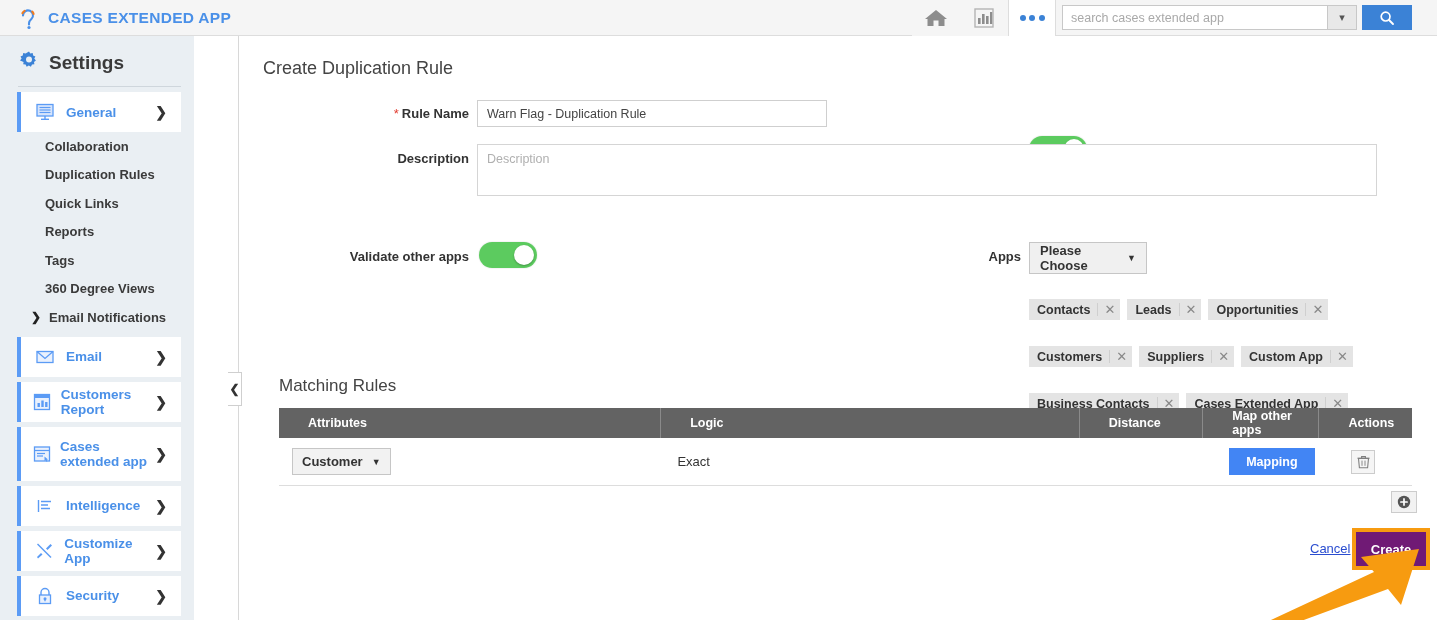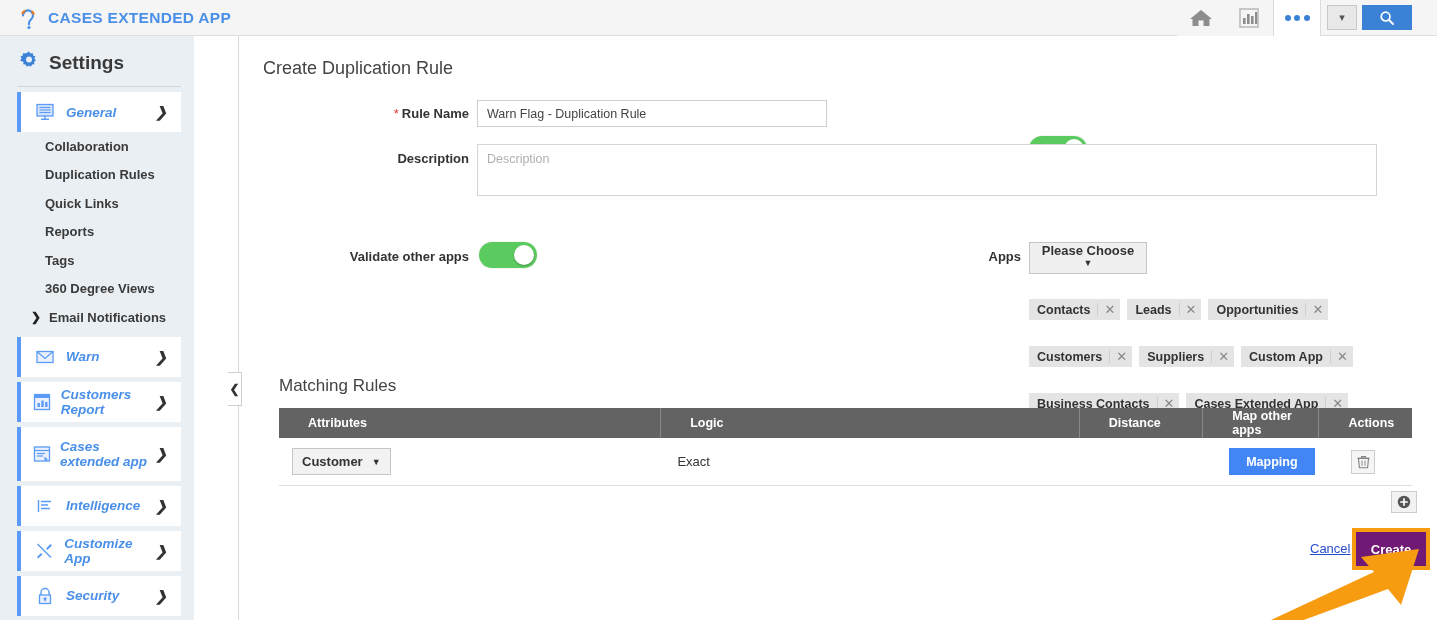--- a/index.html
+++ b/index.html
@@ -54,21 +54,21 @@
     background:#eaeff3; overflow:hidden;
   }
   #settings-head {
     display:flex; align-items:center; gap:9px; padding:14px 0 10px 18px;
   }
   #settings-title { font-size:19px; font-weight:bold; color:#3a3a3a; }
   #settings-rule { height:1px; background:#cfd6dc; margin:0 13px 0 18px; }
 
   .nav-group {
     background:#ffffff; margin:5px 13px 0 18px; height:40px;
-    display:flex; align-items:center; position:relative;font-style:italic;
+    display:flex; align-items:center; position:relative;
   }
   .nav-group.tall { height:54px; }
   .nav-group:before {
     content:''; position:absolute; left:-1px; top:0; bottom:0; width:4px; background:#5b9bf5;
   }
   .nav-group .ico { width:26px; margin-left:14px; display:flex; justify-content:center; }
   .nav-group .lbl {
     font-size:13.5px; font-weight:bold; color:#4a90e8; margin-left:8px; line-height:15px;
   }
   .nav-group .chev {
@@ -119,21 +119,21 @@
   .toggle .knob {
     position:absolute; right:3px; top:3px; width:20px; height:20px; border-radius:50%;
     background:#fff; box-shadow:0 1px 2px rgba(0,0,0,.28);
   }
 
   #apps-label { position:absolute; left:742px; top:213px; }
   #apps-select {
     position:absolute; left:790px; top:206px; width:118px; height:32px;
     border:1px solid #c6c6c6; background:#f0f0f0;
     display:flex; align-items:center; padding:0 10px; gap:0;
-    font-size:13px; font-weight:bold; color:#333;flex-direction:column;
+    font-size:13px; font-weight:bold; color:#333;
   }
   #apps-select .caret { font-size:9px; color:#333; }
 
   #apps-tags {
     position:absolute; left:790px; top:243px; width:360px;
     display:flex; flex-wrap:wrap; gap:6px 7px;
   }
   .app-tag {
     background:#e4e4e4; height:21px; display:flex; align-items:center;
     padding:0 5px 0 8px; font-size:12.5px; font-weight:bold; color:#333; gap:7px;margin-top:20px;
@@ -228,20 +228,21 @@
       </svg>
     </div>
     <div class="top-icon-btn sep">
       <span class="dots">
           <i></i>
           <i></i>
           <i></i>
         </span>
     </div>
     <div id="search-wrap">
+      <input id="search-input" type="text" placeholder="search cases extended app" style="">
       <div id="search-caret">▾</div>
       <div id="search-go">
         <svg width="16" height="16" viewBox="0 0 16 16">
           <circle cx="6.6" cy="6.6" r="4.4" fill="none" stroke="#fff" stroke-width="1.7"></circle>
           <line x1="10" y1="10" x2="14" y2="14" stroke="#fff" stroke-width="1.9" stroke-linecap="round"></line>
         </svg>
       </div>
     </div>
   </div>
 </div>
@@ -284,21 +285,21 @@
     <span>Email Notifications</span>
   </div>
 
   <div class="nav-group">
     <span class="ico">
       <svg width="20" height="18" viewBox="0 0 20 18">
         <rect x="2" y="3.5" width="16" height="11" fill="#eaf1fd" stroke="#5b9bf5" stroke-width="1.3"></rect>
         <path d="M2 3.5 L10 10.5 L18 3.5" fill="none" stroke="#5b9bf5" stroke-width="1.3"></path>
       </svg>
     </span>
-    <span class="lbl">Warn</span>
+    <span class="lbl">Email</span>
     <span class="chev">❯</span>
   </div>
 
   <div class="nav-group">
     <span class="ico">
       <svg width="20" height="20" viewBox="0 0 20 20">
         <rect x="2.5" y="2.5" width="15" height="15" fill="#eaf1fd" stroke="#5b9bf5" stroke-width="1.3"></rect>
         <rect x="2.5" y="2.5" width="15" height="3.5" fill="#5b9bf5"></rect>
         <rect x="5.5" y="11" width="2.4" height="4" fill="#5b9bf5"></rect>
         <rect x="9.3" y="8.5" width="2.4" height="6.5" fill="#5b9bf5"></rect>

